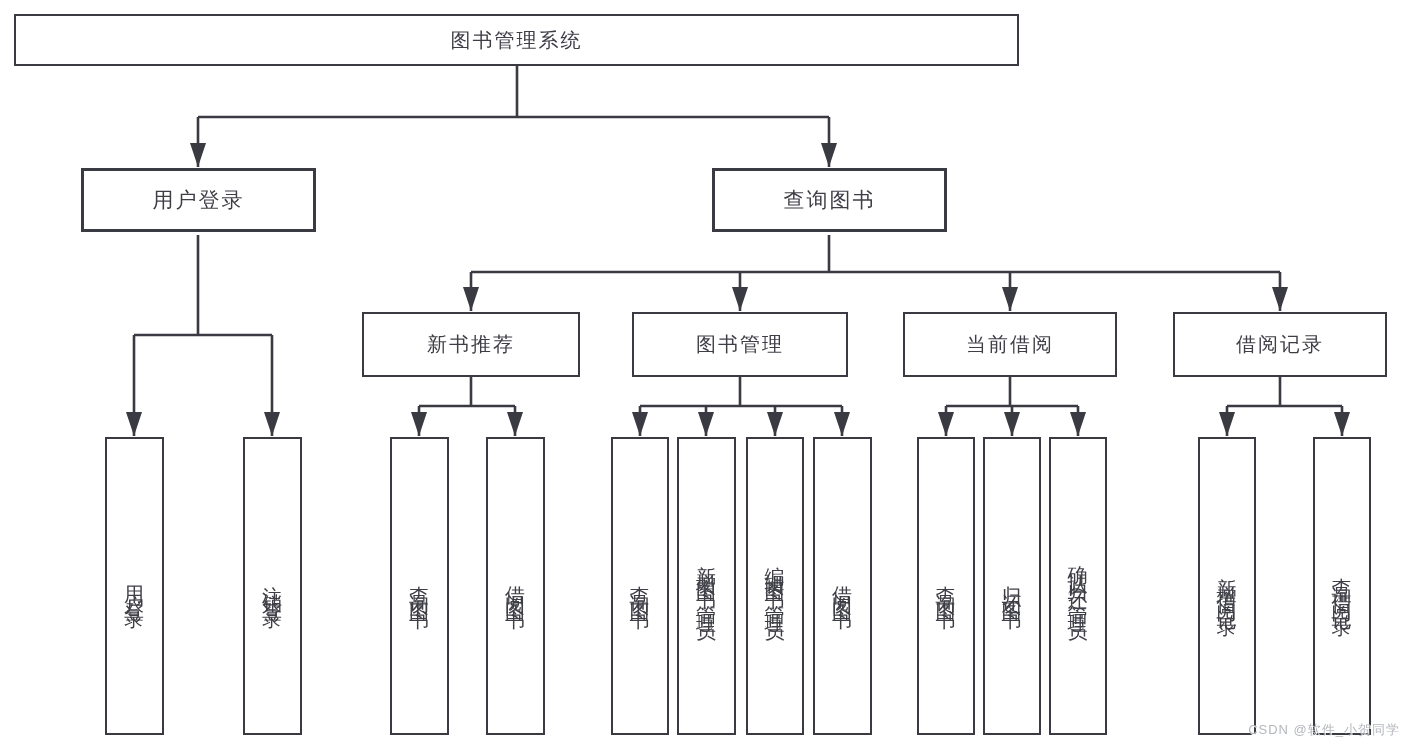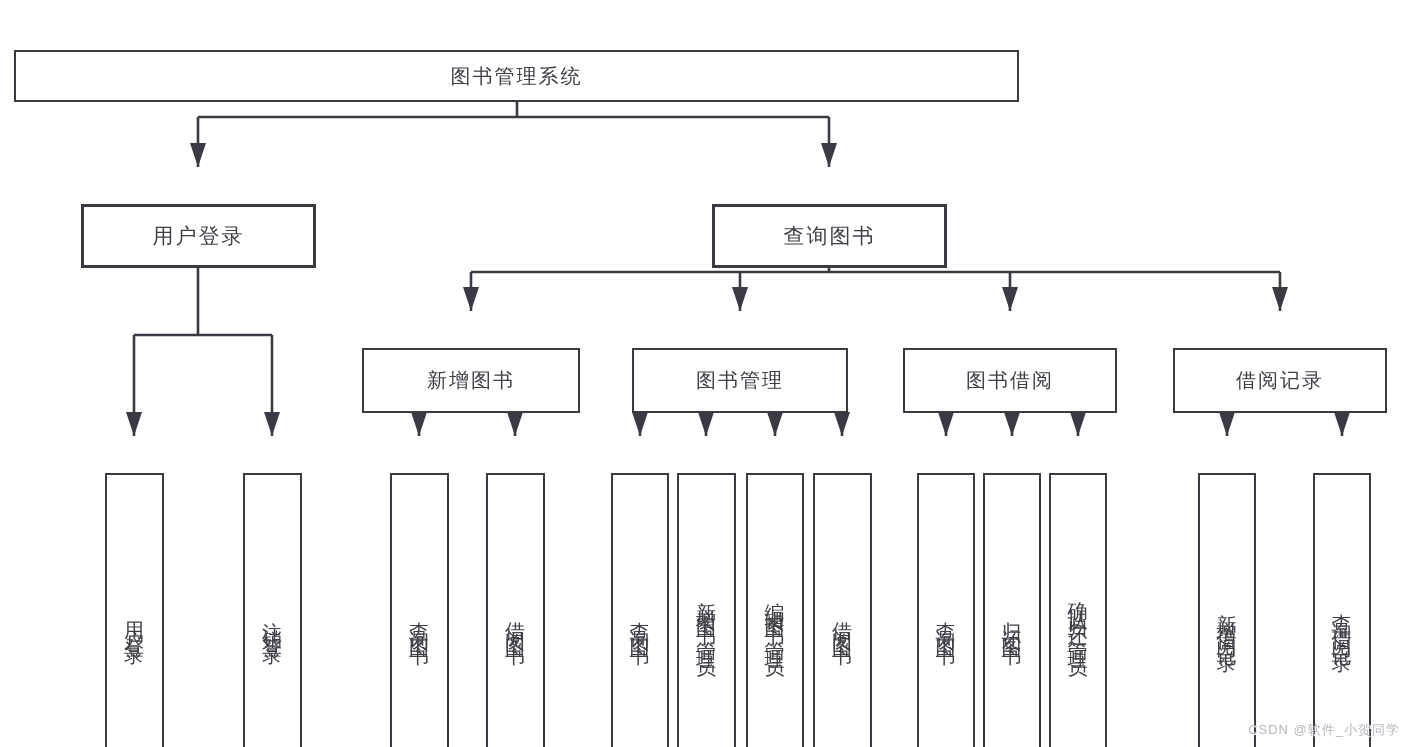--- a/index.html
+++ b/index.html
@@ -18,21 +18,20 @@
   svg.connectors{position:absolute;left:0;top:0;color:var(--line);}
   svg.connectors .seg{stroke:currentColor;stroke-width:2.6;fill:none;}
   svg.connectors line.ar{stroke:currentColor;stroke-width:2.6;}
   svg.connectors marker path{fill:var(--line);stroke:none;}
   .box{
     position:absolute;box-sizing:border-box;
     border:2px solid var(--line);background:#fff;
     display:flex;align-items:center;justify-content:center;
     font-size:20px;letter-spacing:2px;white-space:nowrap;
     z-index:2;
-    margin-top:36px;
   }
   .lv2{border-width:3px;font-size:21px;}
   .leaf{
     writing-mode:vertical-rl;
     font-size:20px;letter-spacing:8px;line-height:1;
   }
   .watermark{
     position:absolute;right:5px;bottom:8px;z-index:5;
     font-size:13px;letter-spacing:1px;
     color:var(--watermark);
@@ -97,23 +96,23 @@
       <line class="ar" x1="1227" y1="406" x2="1227" y2="436" marker-end="url(#ah)"></line>
       <line class="ar" x1="1342" y1="406" x2="1342" y2="436" marker-end="url(#ah)"></line>
     </g>
   </svg>
 
   <div class="box" style="left:14px;top:14px;width:1005px;height:52px">图书管理系统</div>
 
   <div class="box lv2" style="left:81px;top:168px;width:235px;height:64px">用户登录</div>
   <div class="box lv2" style="left:712px;top:168px;width:235px;height:64px">查询图书</div>
 
-  <div class="box" style="left:362px;top:312px;width:218px;height:65px">新增图书</div>
+  <div class="box" style="left:362px;top:312px;width:218px;height:65px">新书推荐</div>
   <div class="box" style="left:632px;top:312px;width:216px;height:65px">图书管理</div>
-  <div class="box" style="left:903px;top:312px;width:214px;height:65px">图书借阅</div>
+  <div class="box" style="left:903px;top:312px;width:214px;height:65px">当前借阅</div>
   <div class="box" style="left:1173px;top:312px;width:214px;height:65px">借阅记录</div>
 
   <div class="box leaf" style="left:105px;top:437px;width:59px;height:298px">用户登录</div>
   <div class="box leaf" style="left:243px;top:437px;width:59px;height:298px">注销登录</div>
 
   <div class="box leaf" style="left:390px;top:437px;width:59px;height:298px">查询图书</div>
   <div class="box leaf" style="left:486px;top:437px;width:59px;height:298px">借阅图书</div>
 
   <div class="box leaf" style="left:611px;top:437px;width:58px;height:298px">查询图书</div>
   <div class="box leaf" style="left:677px;top:437px;width:59px;height:298px">新增图书（管理员）</div>

